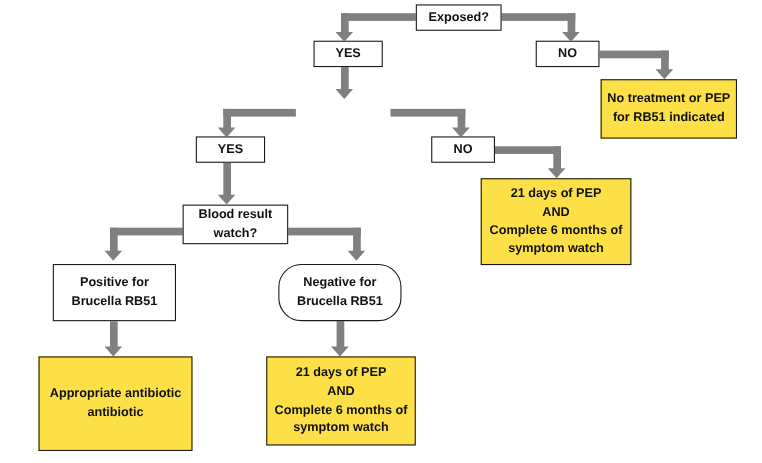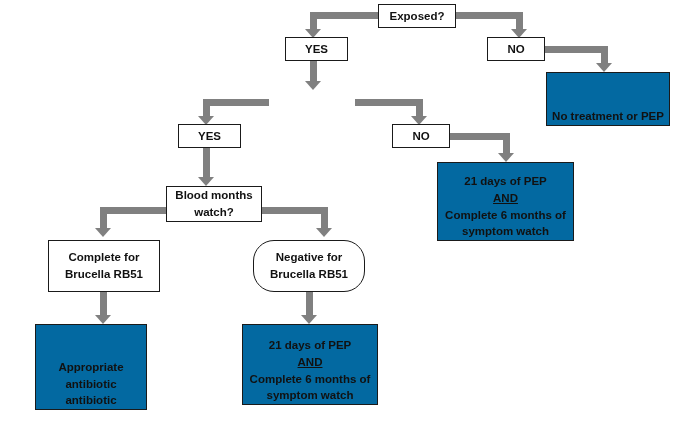--- a/index.html
+++ b/index.html
@@ -24,33 +24,31 @@
     align-items: center;
     justify-content: center;
     text-align: center;
     font-weight: bold;
     font-size: 11.5px;
     color: #111111;
     line-height: 1.45;
     z-index: 3;
   }
   .node.shaded {
-    background: #0369a1;
-    align-items: flex-end;
+    background: #fde047;
   }
   .node .txt {
     display: block;
     width: 100%;
     padding: 0 4px;
   }
   .node .line {
     display: block;
   }
   .node .line.u {
-    text-decoration: underline;
   }
   
   .conn {
     position: absolute;
     background: #808080;
     z-index: 1;
   }
   .arrow {
     position: absolute;
     width: 0;
@@ -115,20 +113,21 @@
     <span class="txt">YES</span>
   </div>
 
   <div class="node" style="left:487px; top:37px; width:58px; height:24px;">
     <span class="txt">NO</span>
   </div>
 
   <div class="node shaded" style="left:546px; top:72px; width:124px; height:54px;">
     <span class="txt">
       <span class="line">No treatment or PEP</span>
+      <span class="line">for RB51 indicated</span>
     </span>
   </div>
 
 
   <div class="node" style="left:178px; top:124px; width:63px; height:24px;">
     <span class="txt">YES</span>
   </div>
 
   <div class="node" style="left:392px; top:124px; width:58px; height:24px;">
     <span class="txt">NO</span>
@@ -138,40 +137,40 @@
     <span class="txt">
       <span class="line">21 days of PEP</span>
       <span class="line u">AND</span>
       <span class="line">Complete 6 months of</span>
       <span class="line">symptom watch</span>
     </span>
   </div>
 
   <div class="node" style="left:166px; top:186px; width:96px; height:36px;">
     <span class="txt">
-      <span class="line">Blood months</span>
+      <span class="line">Blood result</span>
       <span class="line">watch?</span>
     </span>
   </div>
 
   <div class="node" style="left:48px; top:240px; width:112px; height:52px;">
     <span class="txt">
-      <span class="line">Complete for</span>
+      <span class="line">Positive for</span>
       <span class="line">Brucella RB51</span>
     </span>
   </div>
 
   <div class="node" style="left:253px; top:240px; width:112px; height:52px;border-radius:21px;">
     <span class="txt">
       <span class="line">Negative for</span>
       <span class="line">Brucella RB51</span>
     </span>
   </div>
 
-  <div class="node shaded" style="left:35px; top:324px; width:112px; height:86px;">
+  <div class="node shaded" style="left:35px; top:324px; width:140px; height:86px;">
     <span class="txt">
       <span class="line">Appropriate antibiotic</span>
       <span class="line">antibiotic</span>
     </span>
   </div>
 
   <div class="node shaded" style="left:242px; top:324px; width:136px; height:81px;">
     <span class="txt">
       <span class="line">21 days of PEP</span>
       <span class="line u">AND</span>

